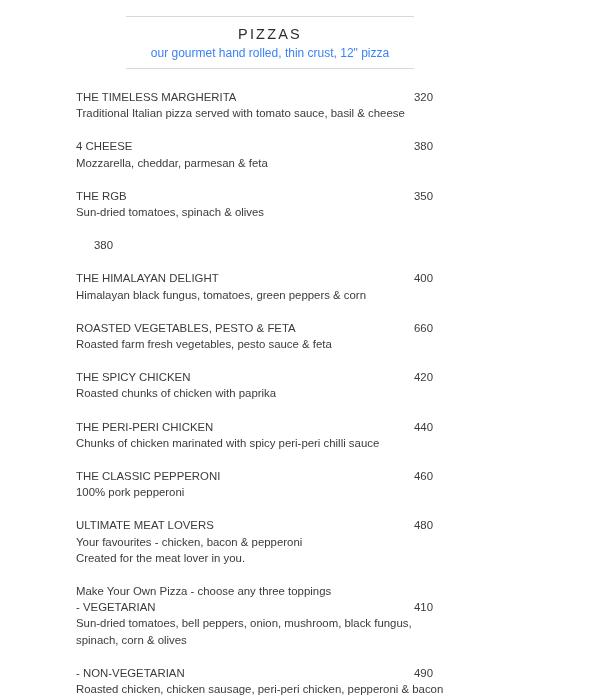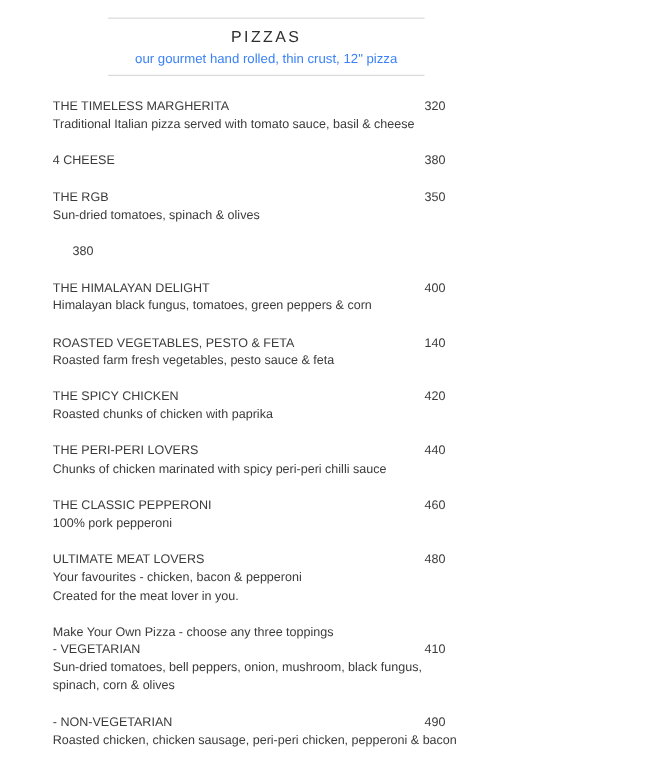--- a/index.html
+++ b/index.html
@@ -16,20 +16,21 @@
     color: #3b3b3b;
     -webkit-font-smoothing: antialiased;
   }
 
   .page {
     position: relative;
     width: 484px;
     height: 700px;
     box-sizing: border-box;
     padding: 16px;
+    margin-left: 28px;
   }
 
   
   .section-header {
     width: 288px;
     margin: 0 auto;
     padding: 7px 0 6px 0;
     border-top: 1px solid #d8d8d8;
     border-bottom: 1px solid #d8d8d8;
     text-align: center;
@@ -134,20 +135,23 @@
               <span class="item-desc-line">Traditional Italian pizza served with tomato sauce, basil &amp; cheese</span>
             </div>
           </div>
           <div class="item-price">320</div>
         </div>
       </li>
       <li class="menu-item">
         <div class="item-row">
           <div class="item-left">
             <div class="item-name">4 CHEESE</div>
+            <div class="item-desc">
+              <span class="item-desc-line">Mozzarella, cheddar, parmesan &amp; feta</span>
+            </div>
           </div>
           <div class="item-price">380</div>
         </div>
       </li>
       <li class="menu-item">
         <div class="item-row">
           <div class="item-left">
             <div class="item-name">THE RGB</div>
             <div class="item-desc">
               <span class="item-desc-line">Sun-dried tomatoes, spinach &amp; olives</span>
@@ -173,38 +177,38 @@
         </div>
       </li>
       <li class="menu-item">
         <div class="item-row">
           <div class="item-left">
             <div class="item-name">ROASTED VEGETABLES, PESTO &amp; FETA</div>
             <div class="item-desc">
               <span class="item-desc-line">Roasted farm fresh vegetables, pesto sauce &amp; feta</span>
             </div>
           </div>
-          <div class="item-price">140</div>
+          <div class="item-price">660</div>
         </div>
       </li>
       <li class="menu-item">
         <div class="item-row">
           <div class="item-left">
             <div class="item-name">THE SPICY CHICKEN</div>
             <div class="item-desc">
               <span class="item-desc-line">Roasted chunks of chicken with paprika</span>
             </div>
           </div>
           <div class="item-price">420</div>
         </div>
       </li>
       <li class="menu-item">
         <div class="item-row">
           <div class="item-left">
-            <div class="item-name">THE PERI-PERI LOVERS</div>
+            <div class="item-name">THE PERI-PERI CHICKEN</div>
             <div class="item-desc">
               <span class="item-desc-line">Chunks of chicken marinated with spicy peri-peri chilli sauce</span>
             </div>
           </div>
           <div class="item-price">440</div>
         </div>
       </li>
       <li class="menu-item">
         <div class="item-row">
           <div class="item-left">

